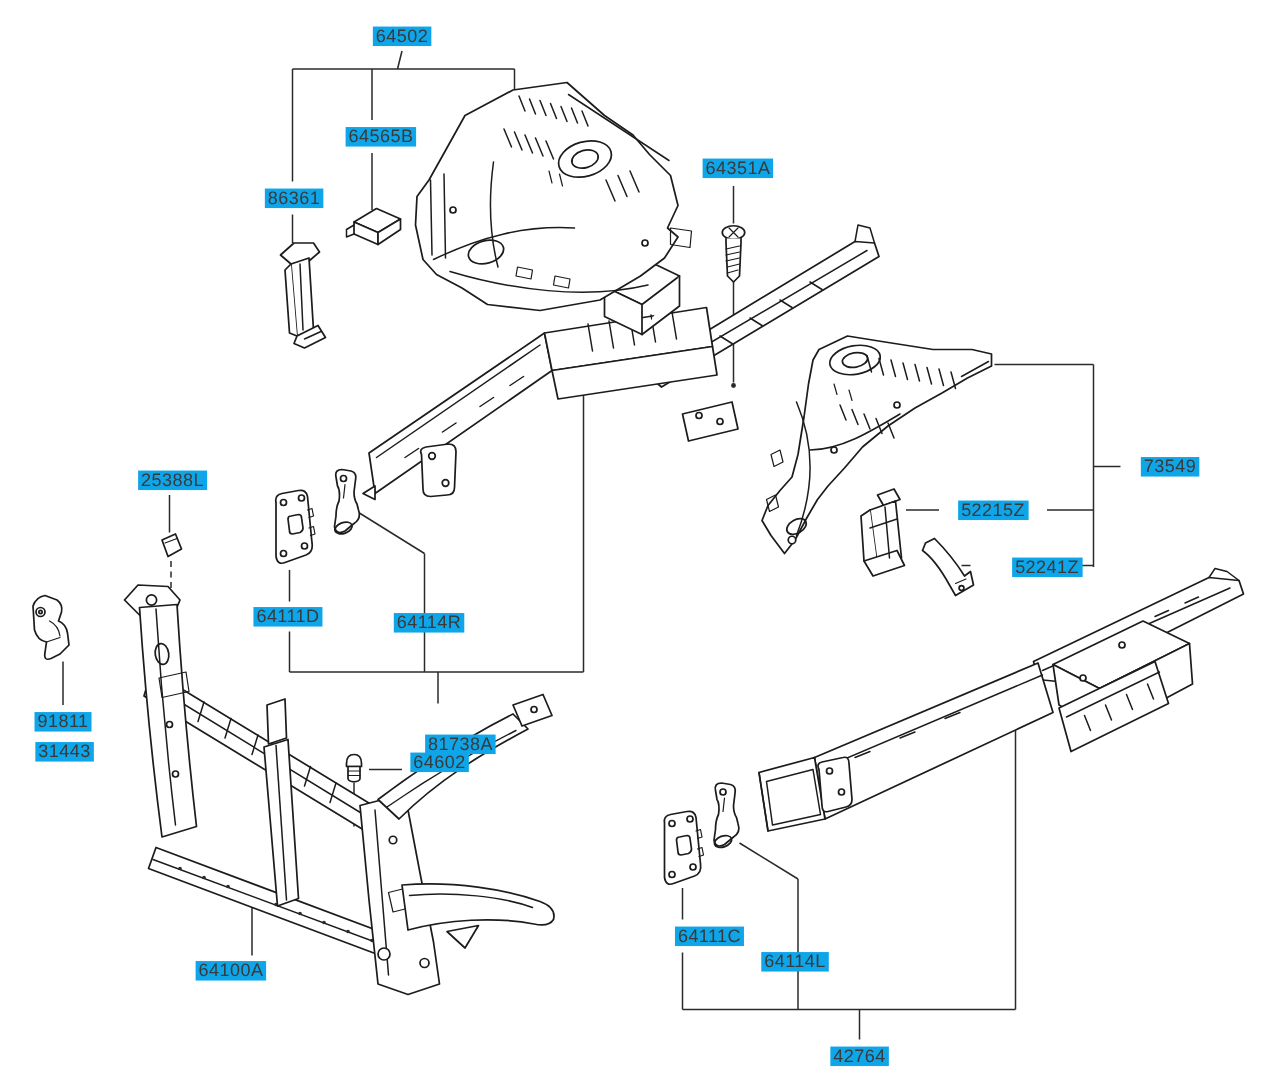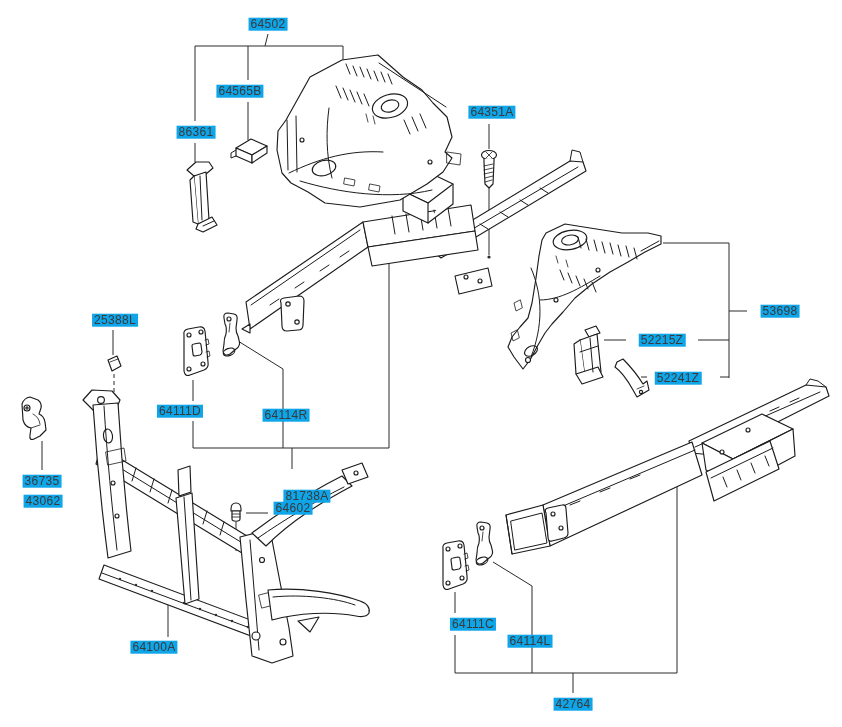--- a/index.html
+++ b/index.html
@@ -281,30 +281,30 @@
     <path d="M702,443 L733,459 L737,487 L706,470 Z"></path>
     <path d="M706,472 L770,441 L779,469 L714,501 Z"></path>
     <path class="ln" d="M711,478 L773,448"></path>
     <path class="ln" d="M723,477 l4,10 M737,470 l4,10 M751,463 l4,10 M765,456 l4,10"></path>
     <circle cx="748" cy="430" r="2"></circle>
         <circle cx="722" cy="452" r="2"></circle>
   </g>
 </svg>
 
   <span class="plabel" style="left:268px;top:24px">64502</span>
-  <span class="plabel" style="left:240px;top:91px">64565B</span>
+  <span class="plabel" style="left:254px;top:91px">64565B</span>
   <span class="plabel" style="left:196px;top:132px">86361</span>
   <span class="plabel" style="left:492px;top:112px">64351A</span>
-  <span class="plabel" style="left:780px;top:311px">53698</span>
+  <span class="plabel" style="left:780px;top:311px">73549</span>
   <span class="plabel" style="left:662px;top:340px">52215Z</span>
-  <span class="plabel" style="left:678px;top:378px">52241Z</span>
+  <span class="plabel" style="left:698px;top:378px">52241Z</span>
   <span class="plabel" style="left:115px;top:320px">25388L</span>
-  <span class="plabel" style="left:180px;top:411px">64111D</span>
+  <span class="plabel" style="left:192px;top:411px">64111D</span>
   <span class="plabel" style="left:286px;top:415px">64114R</span>
   <span class="plabel" style="left:293px;top:508px">64602</span>
-  <span class="plabel" style="left:42px;top:481px">36735</span>
-  <span class="plabel" style="left:43px;top:501px">43062</span>
+  <span class="plabel" style="left:42px;top:481px">91811</span>
+  <span class="plabel" style="left:43px;top:501px">31443</span>
   <span class="plabel" style="left:307px;top:496px">81738A</span>
   <span class="plabel" style="left:154px;top:647px">64100A</span>
   <span class="plabel" style="left:473px;top:624px">64111C</span>
   <span class="plabel" style="left:530px;top:641px">64114L</span>
   <span class="plabel" style="left:573px;top:704px">42764</span>
 </div>
 
 </body></html>

